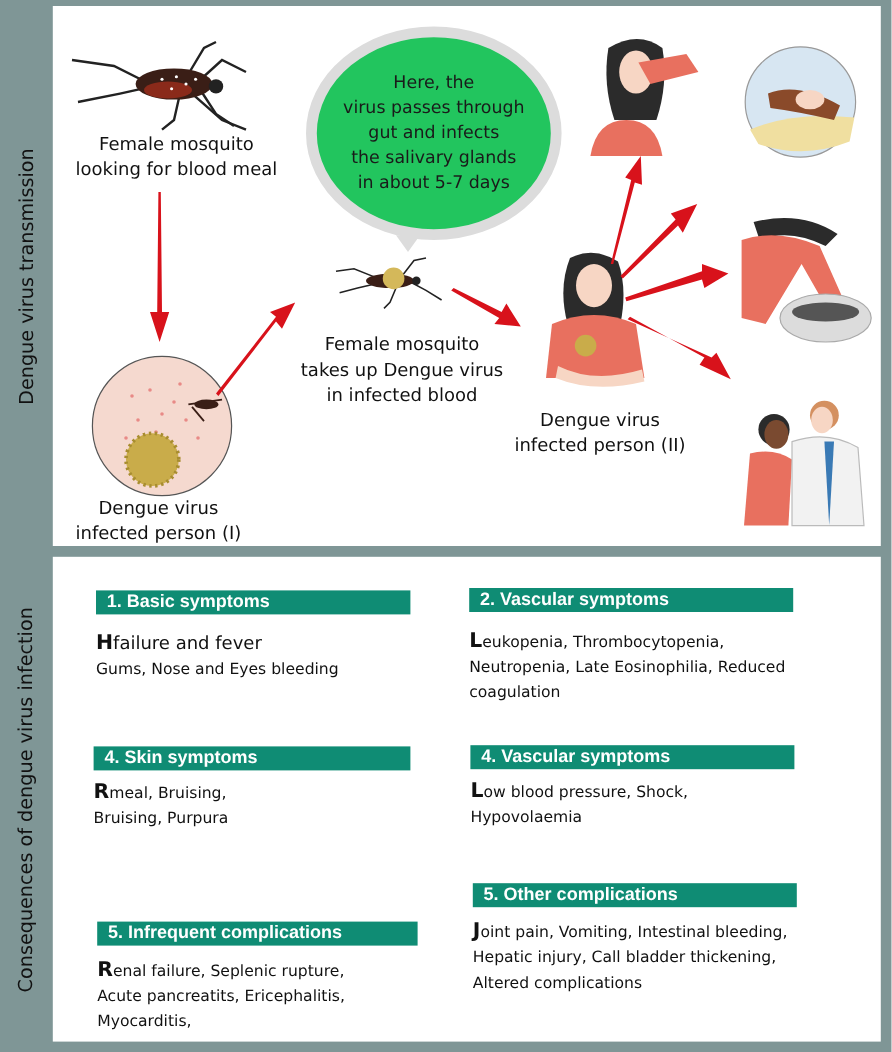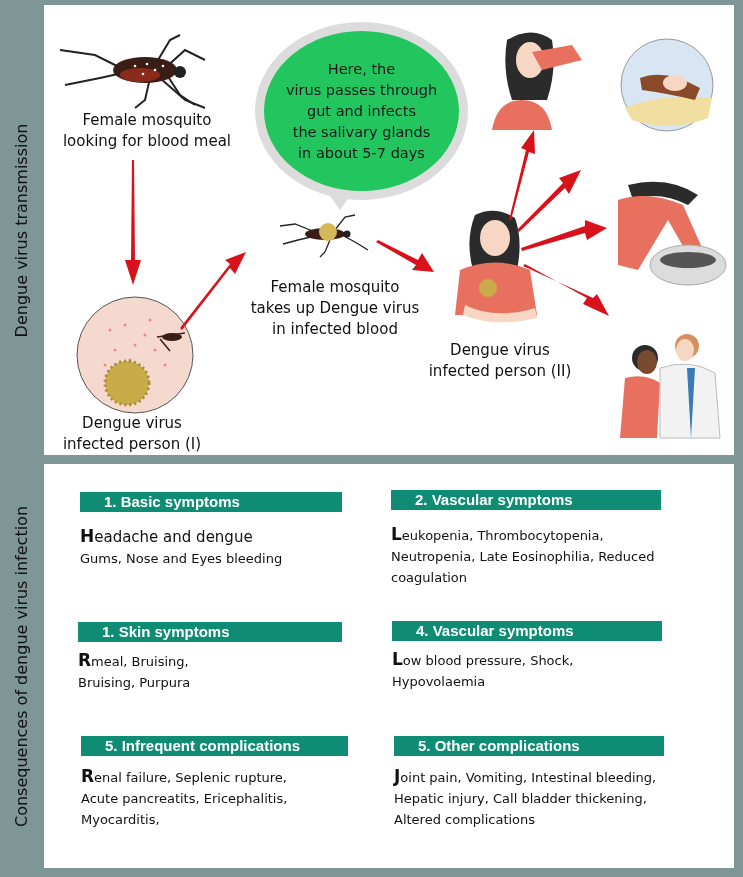--- a/index.html
+++ b/index.html
@@ -8,21 +8,21 @@
     .panel-top { position:absolute; left:44px; top:5px; width:690px; height:450px; background:#fff; }
     .panel-bot { position:absolute; left:44px; top:464px; width:690px; height:404px; background:#fff; }
     .side-label { position:absolute; left:0; width:44px; display:flex; align-items:center; justify-content:center; }
     .side-label span { display:block; transform:rotate(-90deg); white-space:nowrap; font-size:16px; color:#111; }
     .side-top { top:5px; height:450px; }
     .side-bot { top:464px; height:404px; }
     .cap { position:absolute; text-align:center; font-size:15px; line-height:21px; color:#111; }
     .bubble { position:absolute; left:255px; top:22px; width:195px; height:160px; border:9px solid #dcdcdc; border-radius:50%; background:#22c55e; display:flex; align-items:center; justify-content:center; text-align:center; font-size:14.5px; line-height:21px; }
     .bubble-tail { position:absolute; left:330px; top:196px; width:0; height:0; border-left:10px solid transparent; border-right:10px solid transparent; border-top:14px solid #dcdcdc; }
     .sym { position:absolute; }
-    .sym-head { background:#0f8c74; color:#fff; font-weight:bold; font-size:15px; height:20px; line-height:20px; padding-left:24px; font-family:"Liberation Sans", sans-serif; }
+    .sym-head { background:#0f8c74; color:#fff; font-weight:bold; font-size:15px; height:20px; line-height:20px; padding-left:9px; font-family:"Liberation Sans", sans-serif; }
     .sym-body { margin-top:12px; font-size:13px; line-height:21px; color:#111; }
     .sym-body .big { font-size:17px; font-weight:bold; }
     svg { position:absolute; overflow:visible; }
   </style>
 </head>
 <body>
 
 <div class="frame"></div>
 
 <div class="side-label side-top">
@@ -173,51 +173,51 @@
   <path d="M10 50 Q30 45 45 55 L42 110 L5 110Z" fill="#e8705f"></path>
   <circle cx="72" cy="18" r="12" fill="#d49060"></circle>
   <ellipse cx="70" cy="22" rx="9" ry="11" fill="#f7d6c4"></ellipse>
   <path d="M45 40 Q75 30 100 45 L105 110 L45 110Z" fill="#f2f2f2" stroke="#bbb"></path>
   <path d="M72 40 L76 110 L80 40Z" fill="#3a7ab5"></path>
 </svg>
 
 <div class="sym" style="left:80px;top:492px;width:262px;">
   <div class="sym-head">1. Basic symptoms</div>
   <div class="sym-body" style="margin-top:14px;">
-    <div><span class="big">H</span><span style="font-size:15px;">eadache and dengue</span></div>
+    <div><span class="big">H</span><span style="font-size:15px;">failure and fever</span></div>
     <div>Gums, Nose and Eyes bleeding</div>
   </div>
 </div>
 
 <div class="sym" style="left:391px;top:490px;width:270px;">
   <div class="sym-head">2. Vascular symptoms</div>
   <div class="sym-body" style="margin-top:14px;">
     <div><span class="big">L</span><span>eukopenia, Thrombocytopenia,</span></div>
     <div>Neutropenia, Late Eosinophilia, Reduced</div>
     <div>coagulation</div>
   </div>
 </div>
 
 <div class="sym" style="left:78px;top:622px;width:264px;">
-  <div class="sym-head">1. Skin symptoms</div>
+  <div class="sym-head">4. Skin symptoms</div>
   <div class="sym-body" style="margin-top:8px;">
     <div><span class="big">R</span><span>meal, Bruising,</span></div>
     <div>Bruising, Purpura</div>
   </div>
 </div>
 
 <div class="sym" style="left:392px;top:621px;width:270px;">
   <div class="sym-head">4. Vascular symptoms</div>
   <div class="sym-body" style="margin-top:8px;">
     <div><span class="big">L</span><span>ow blood pressure, Shock,</span></div>
     <div>Hypovolaemia</div>
   </div>
 </div>
 
-<div class="sym" style="left:81px;top:736px;width:267px;">
+<div class="sym" style="left:81px;top:768px;width:267px;">
   <div class="sym-head">5. Infrequent complications</div>
   <div class="sym-body" style="margin-top:10px;">
     <div><span class="big">R</span><span>enal failure,  Seplenic rupture,</span></div>
     <div>Acute pancreatits, Ericephalitis,</div>
     <div>Myocarditis,</div>
   </div>
 </div>
 
 <div class="sym" style="left:394px;top:736px;width:270px;">
   <div class="sym-head">5. Other  complications</div>

